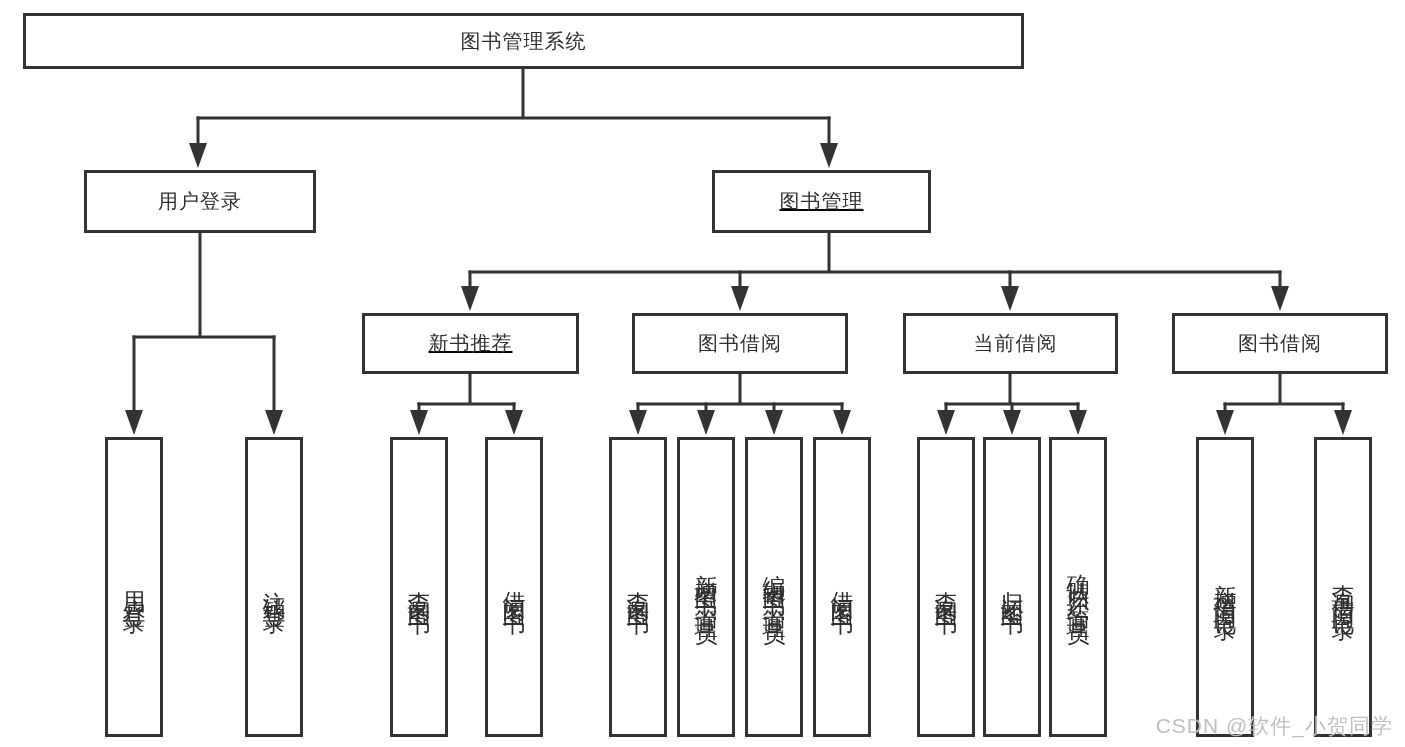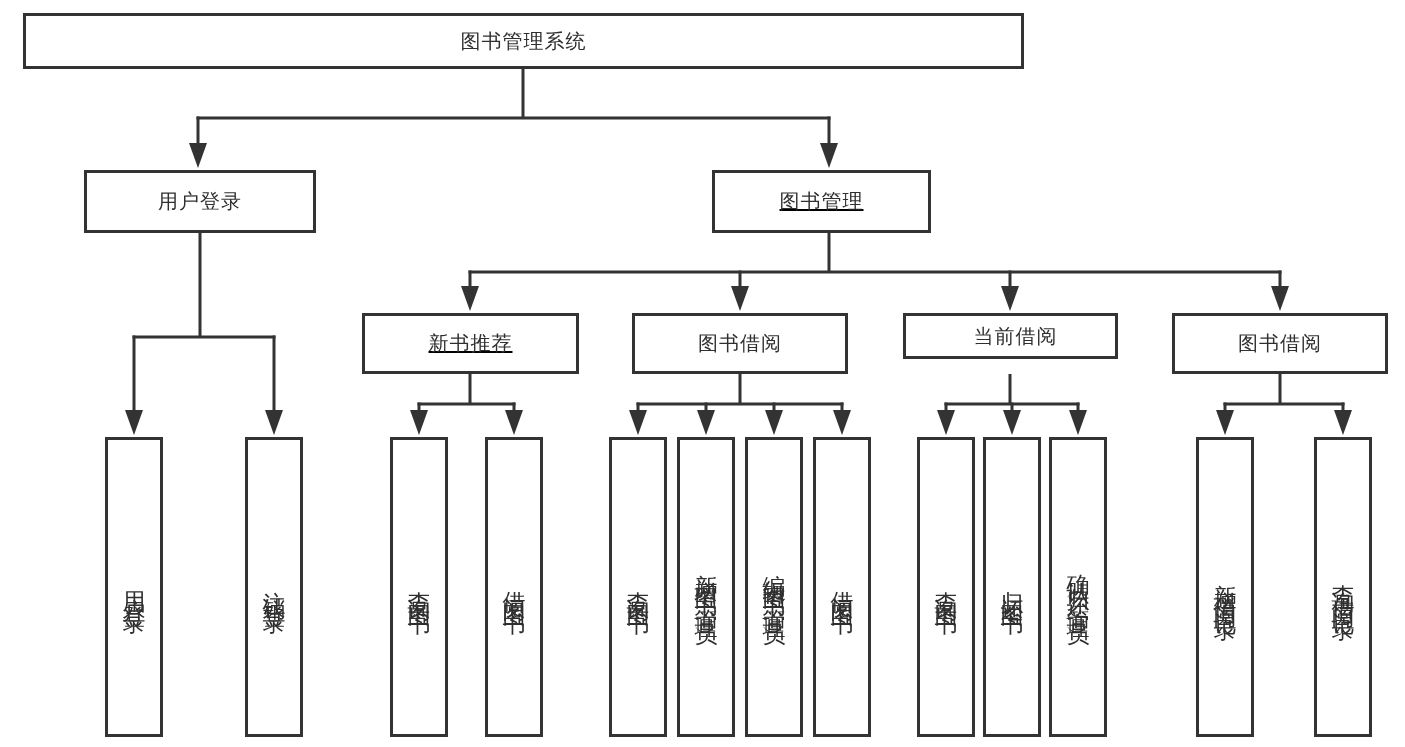--- a/index.html
+++ b/index.html
@@ -133,21 +133,21 @@
   <div class="box" style="left:712px;top:170px;width:219px;height:63px;text-decoration:underline;">
     <span class="h-label">图书管理</span>
   </div>
 
   <div class="box" style="left:362px;top:313px;width:217px;height:61px;text-decoration:underline;">
     <span class="h-label">新书推荐</span>
   </div>
   <div class="box" style="left:632px;top:313px;width:216px;height:61px;">
     <span class="h-label">图书借阅</span>
   </div>
-  <div class="box" style="left:903px;top:313px;width:215px;height:46px;padding-left:10px;">
+  <div class="box" style="left:903px;top:313px;width:215px;height:61px;padding-left:10px;">
     <span class="h-label">当前借阅</span>
   </div>
   <div class="box" style="left:1172px;top:313px;width:216px;height:61px;">
     <span class="h-label">图书借阅</span>
   </div>
 
   <div class="box leaf" style="left:105px;">
     <span class="v-label">用户登录</span>
   </div>
   <div class="box leaf" style="left:245px;">
@@ -184,14 +184,15 @@
     <span class="v-label">确认归还（管理员）</span>
   </div>
 
   <div class="box leaf" style="left:1196px;">
     <span class="v-label">新增借阅记录</span>
   </div>
   <div class="box leaf" style="left:1314px;">
     <span class="v-label">查询借阅记录</span>
   </div>
 
+  <div class="watermark">CSDN @软件_小贺同学</div>
 
 </div>
 
 </body></html>

